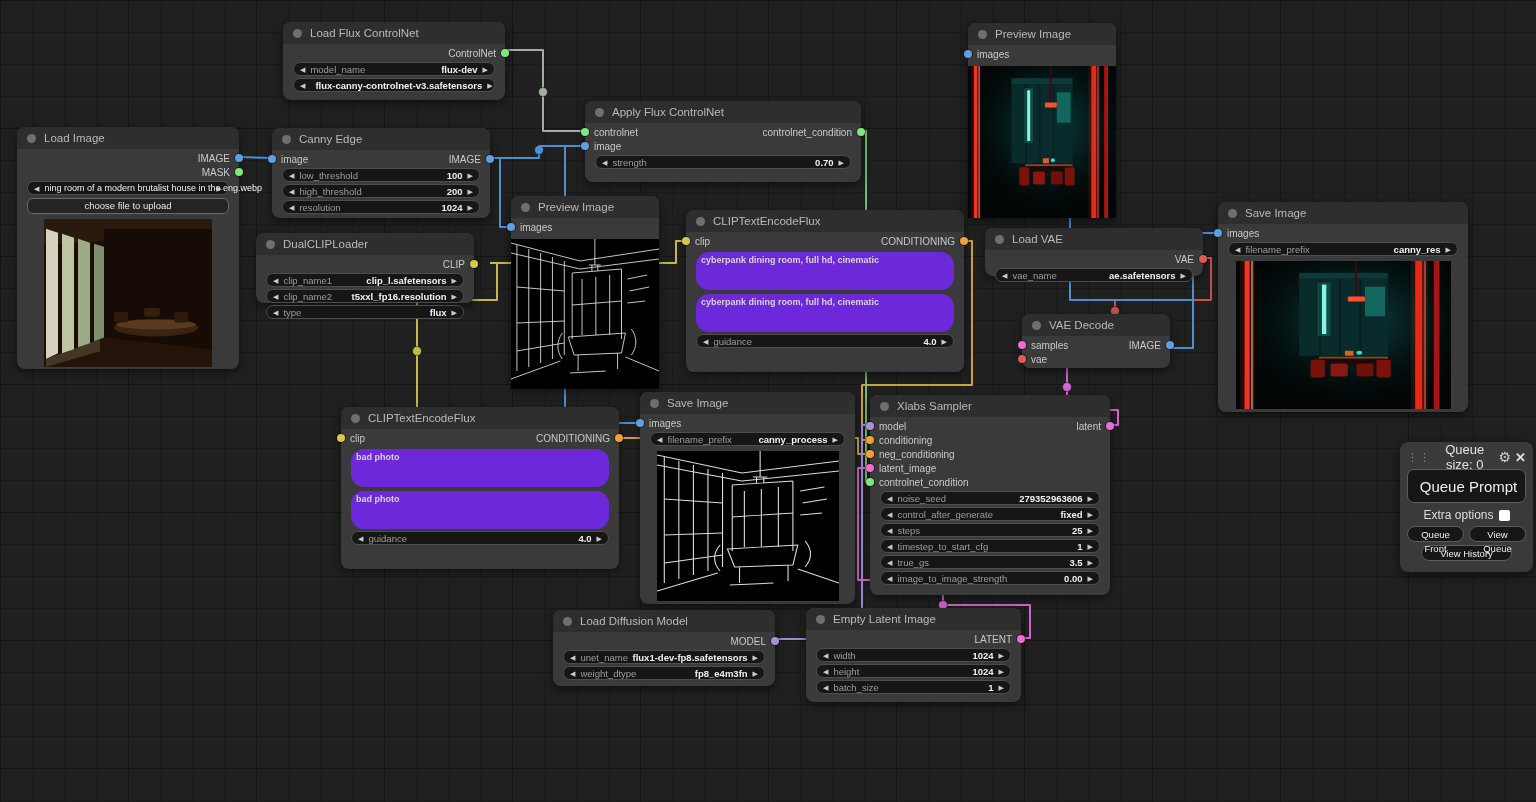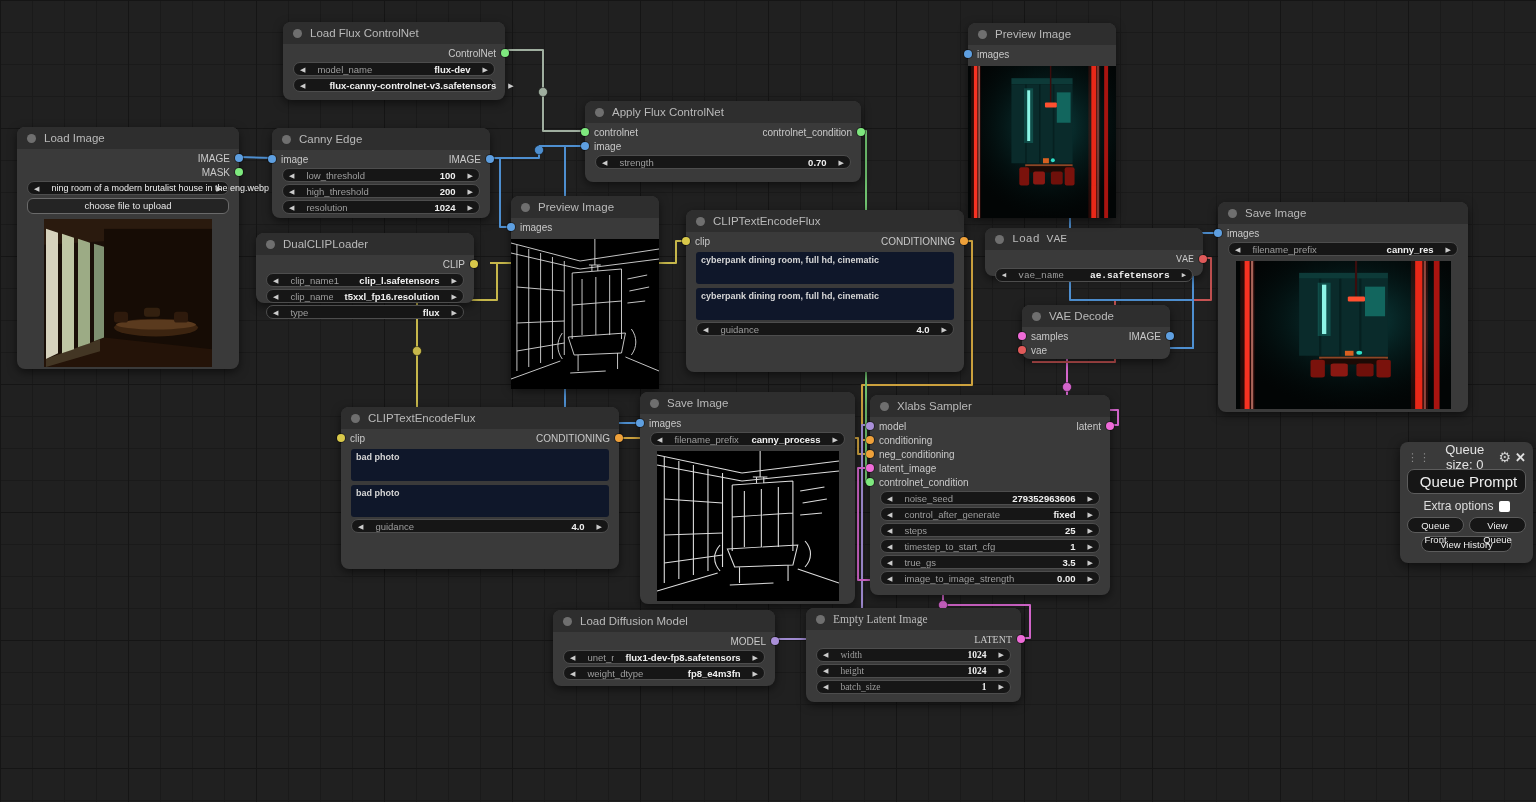--- a/index.html
+++ b/index.html
@@ -27,28 +27,28 @@
   .tdot{width:9px;height:9px;border-radius:50%;background:#6f6f6f;margin:0 8px 0 10px;flex:0 0 auto;}
   .slots{margin-top:2px;text-align:right;}
   .srow{height:14px;display:flex;align-items:center;justify-content:space-between;}
   .pgrp{display:flex;align-items:center;gap:5px;min-width:0;}
   .pdot{width:8px;height:8px;border-radius:50%;flex:0 0 auto;box-shadow:0 0 0 1px rgba(0,0,0,.4);}
   .pin .pdot{margin-left:-4px;}
   .pout .pdot{margin-right:-4px;}
   .plabel{color:#c9c9c9;font-size:10px;white-space:nowrap;}
   .nwidget{
     height:14px;margin:2px 10px 1px;background:#161616;border:1px solid #4d4d4d;border-radius:8px;
-    display:flex;align-items:center;padding:0 6px;gap:12px;box-sizing:border-box;
+    display:flex;align-items:center;padding:0 6px;gap:5px;box-sizing:border-box;
   }
   .warr{color:#cccccc;font-size:7px;flex:0 0 auto;line-height:1;}
   .wlabel{color:#9e9e9e;font-size:9.5px;white-space:nowrap;overflow:hidden;flex:1 1 auto;min-width:0;}
   .wval{color:#f0f0f0;font-size:9.5px;white-space:nowrap;flex:0 0 auto;font-weight:bold;}
   .wcenter{flex:1 1 auto;text-align:center;color:#f0f0f0;font-size:9px;white-space:nowrap;min-width:0;}
   .ntext{
-    height:32px;margin:4px 10px 2px;background:#0f172a;border-radius:3px;
+    height:38px;margin:4px 10px 2px;background:#6d28d9;border-radius:13px;
     padding:3px 5px;box-sizing:border-box;color:#d6d6d6;font-size:9px;font-weight:bold;overflow:hidden;
   }
   .nbutton{
     height:14px;margin:3px 10px 1px;background:#242424;border:1px solid #6a6a6a;border-radius:6px;
     text-align:center;line-height:13px;color:#e6e6e6;font-size:9.5px;
   }
   .nimg{margin:5px auto 0;display:block;overflow:hidden;}
   .nimg svg{display:block;}
   
   .queue-panel{
@@ -58,21 +58,21 @@
   .qp-header{display:flex;align-items:center;height:20px;margin-bottom:2px;}
   .qp-drag{color:#8a8a8a;font-size:11px;letter-spacing:1px;margin-right:4px;cursor:move;}
   .qp-title{flex:1;text-align:center;font-size:13px;color:#e2e2e2;}
   .qp-gear{font-size:14px;color:#cfcfcf;margin:0 4px;}
   .qp-close{font-size:13px;color:#e0e0e0;font-weight:bold;}
   .qp-btn{
     background:#161616;border:1px solid #5c5c5c;border-radius:7px;color:#eeeeee;
     display:block;width:100%;box-sizing:border-box;text-align:center;
     font-family:"Liberation Sans",sans-serif;
   }
-  .qp-prompt{height:25px;font-size:15px;margin:2px 0 4px;padding-left:10px;}
+  .qp-prompt{height:34px;font-size:15px;margin:2px 0 4px;padding-left:10px;}
   .qp-extra{display:flex;align-items:center;justify-content:center;font-size:12px;height:16px;margin:2px 0;}
   .qp-check{width:11px;height:11px;background:#ffffff;border-radius:2px;margin-left:5px;}
   .qp-smallrow{display:flex;gap:5px;margin:3px 0;}
   .qp-small{height:16px;font-size:9.5px;border-radius:9px;flex:1;line-height:14px;}
   .qp-history{width:76%;margin:2px auto 6px;}
   .qp-action{height:23px;font-size:13.5px;margin:5px 0;line-height:21px;}
 </style>
 </head>
 <body>
 
@@ -490,42 +490,42 @@
         <span class="wval">3.5</span>
         <span class="warr">▶</span>
       </div>
       <div class="nwidget">
         <span class="warr">◀</span>
         <span class="wlabel">image_to_image_strength</span>
         <span class="wval">0.00</span>
         <span class="warr">▶</span>
       </div>
     </div>
-    <div class="node" style="left: 985px; top: 228px; width: 218px; height: 48px; font-family: Liberation Mono, monospace;">
+    <div class="node" style="left: 985px; top: 228px; width: 218px; height: 48px;">
       <div class="ntitle">
         <span class="tdot"></span>
         <span>Load VAE</span>
       </div>
       <div class="slots">
         <div class="srow">
           <div class="pgrp pin"></div>
           <div class="pgrp pout">
             <span class="plabel">VAE</span>
             <span class="pdot" style="background: rgb(224, 90, 90);"></span>
           </div>
         </div>
       </div>
       <div class="nwidget">
         <span class="warr">◀</span>
         <span class="wlabel">vae_name</span>
         <span class="wval">ae.safetensors</span>
         <span class="warr">▶</span>
       </div>
     </div>
-    <div class="node" style="left: 1022px; top: 305px; width: 148px; height: 54px;">
+    <div class="node" style="left: 1022px; top: 314px; width: 148px; height: 54px;">
       <div class="ntitle">
         <span class="tdot"></span>
         <span>VAE Decode</span>
       </div>
       <div class="slots">
         <div class="srow">
           <div class="pgrp pin">
             <span class="pdot" style="background: rgb(239, 107, 216);"></span>
             <span class="plabel">samples</span>
           </div>
@@ -677,21 +677,21 @@
         <span class="wval">flux1-dev-fp8.safetensors</span>
         <span class="warr">▶</span>
       </div>
       <div class="nwidget">
         <span class="warr">◀</span>
         <span class="wlabel">weight_dtype</span>
         <span class="wval">fp8_e4m3fn</span>
         <span class="warr">▶</span>
       </div>
     </div>
-    <div class="node" style="left: 806px; top: 608px; width: 215px; height: 94px; font-family: Liberation Serif, serif;">
+    <div class="node" style="left: 806px; top: 608px; width: 215px; height: 94px;">
       <div class="ntitle">
         <span class="tdot"></span>
         <span>Empty Latent Image</span>
       </div>
       <div class="slots">
         <div class="srow">
           <div class="pgrp pin"></div>
           <div class="pgrp pout">
             <span class="plabel">LATENT</span>
             <span class="pdot" style="background: rgb(239, 107, 216);"></span>

